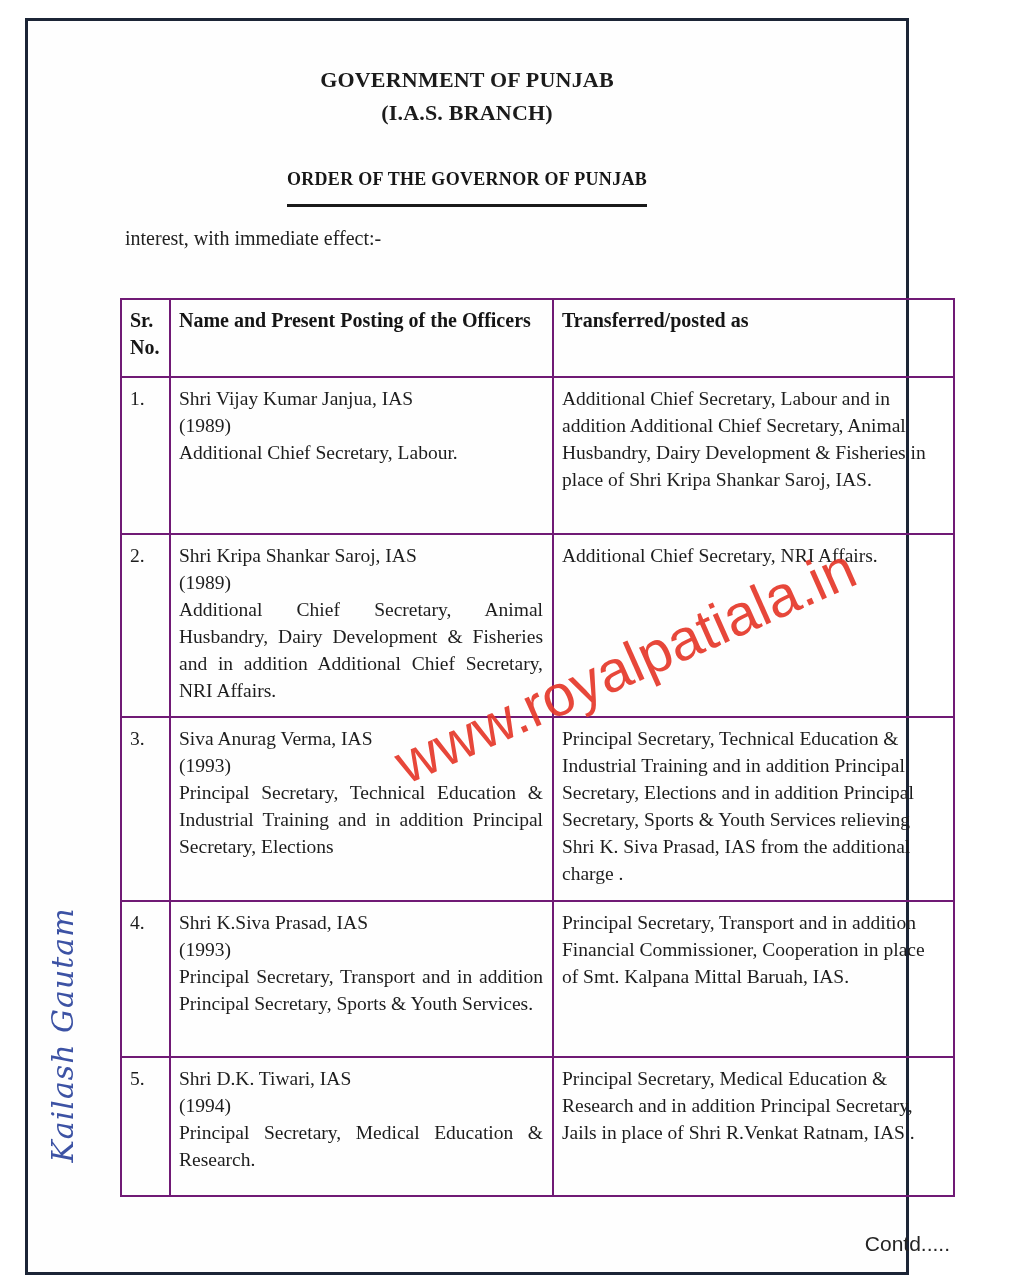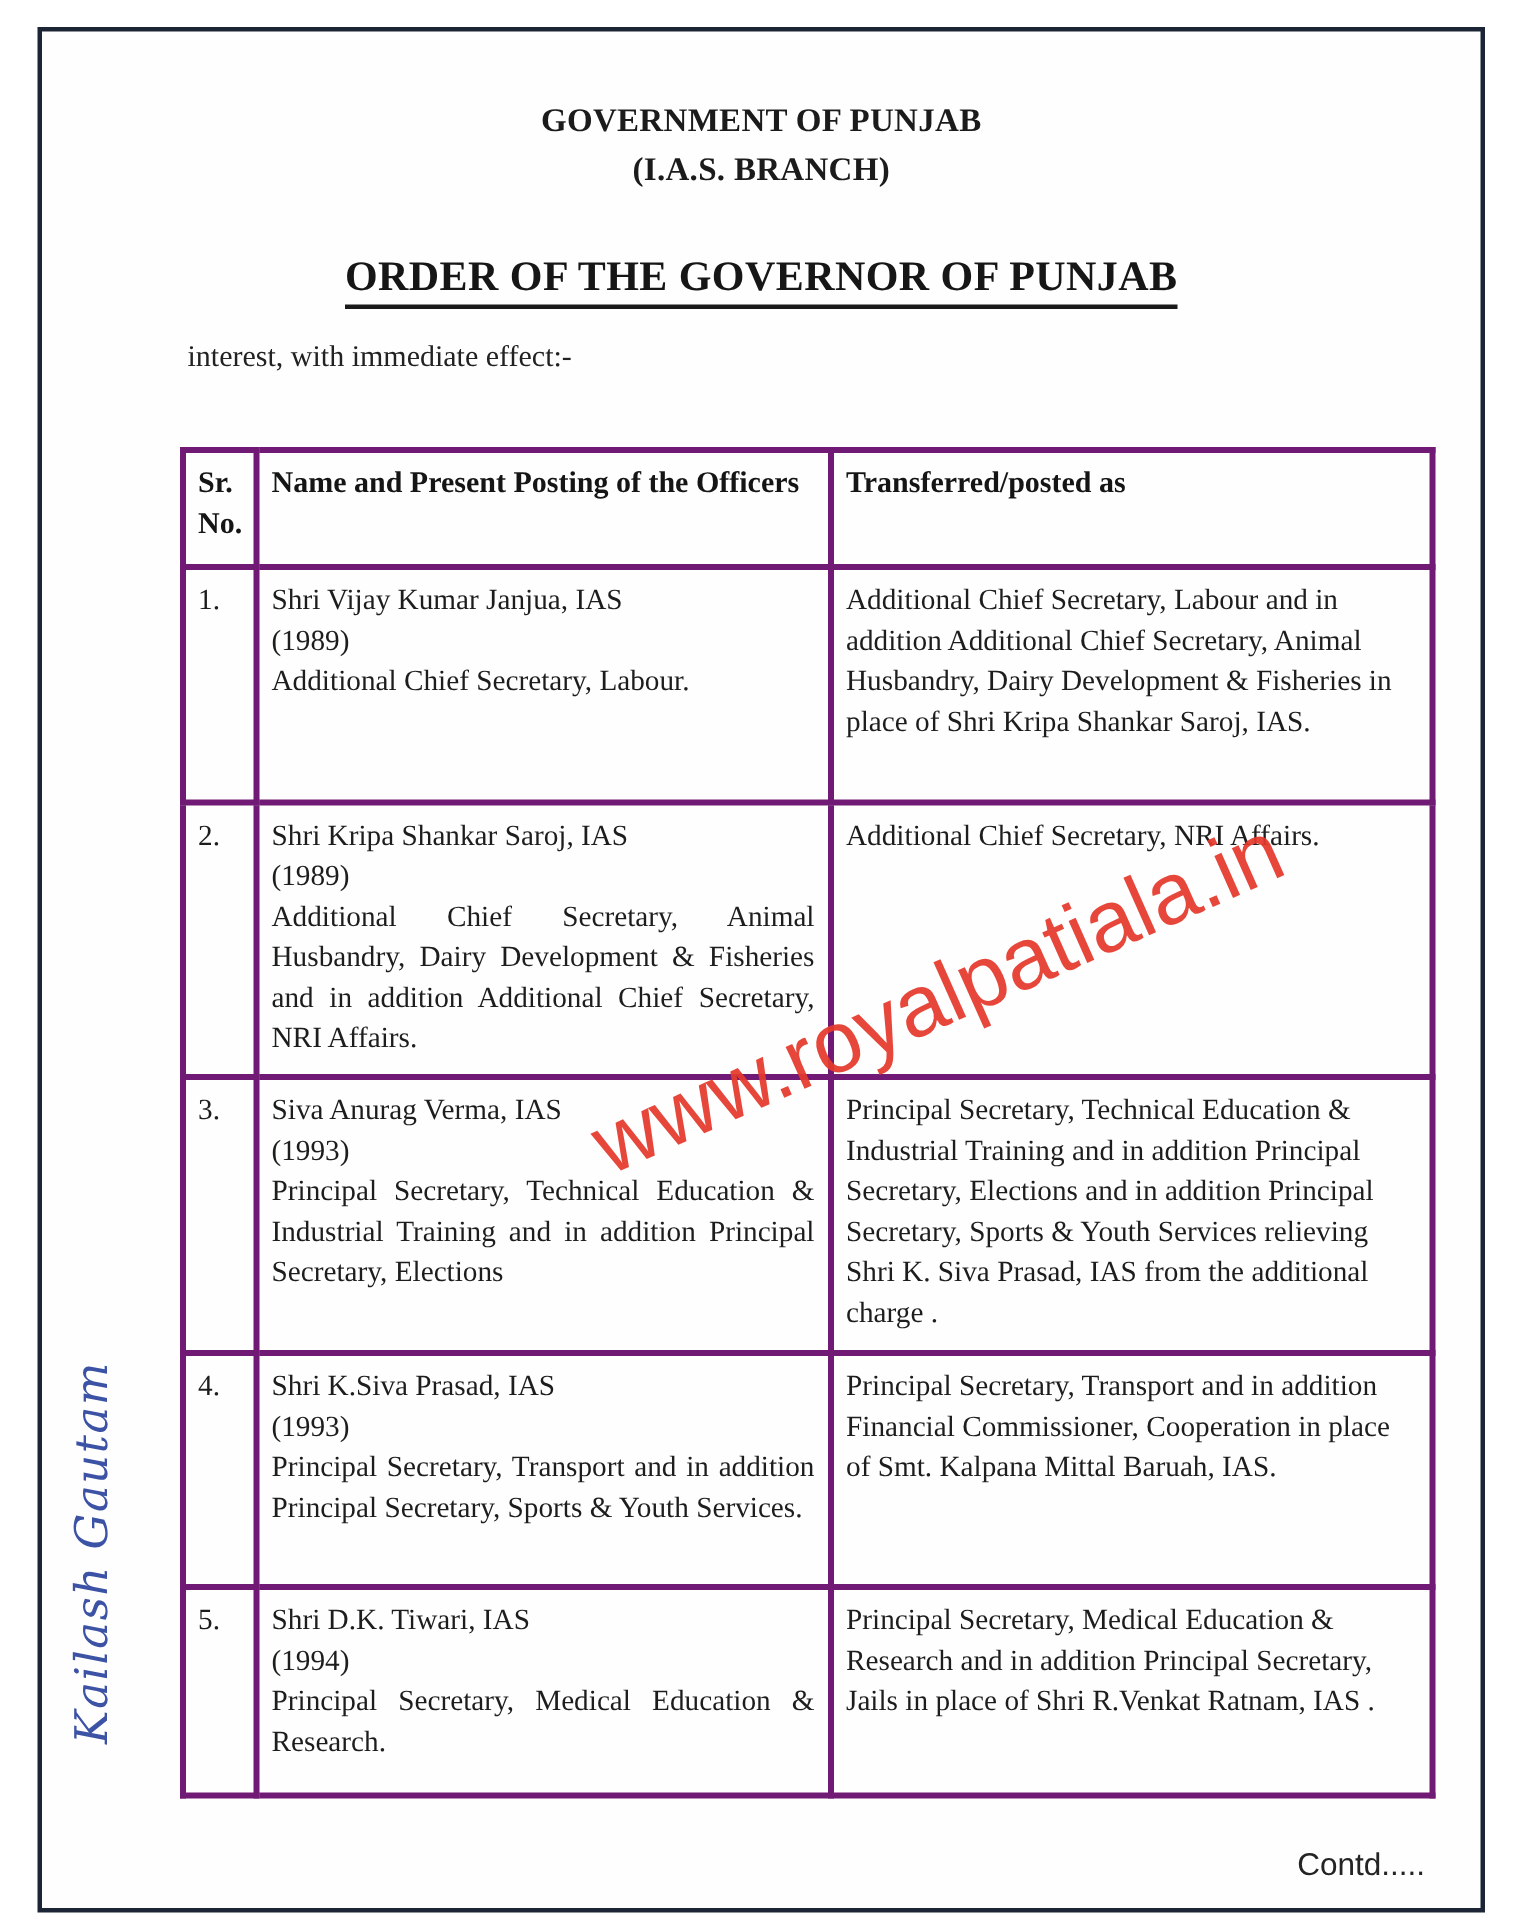--- a/index.html
+++ b/index.html
@@ -7,21 +7,21 @@
   body {
     position: relative;
     font-family: "Liberation Serif", "DejaVu Serif", serif;
     color: #1f1f1f;
     overflow: hidden;
   }
 
   .page-frame {
     position: absolute;
     left: 25px; top: 18px;
-    width: 965px; height: 1257px;
+    width: 884px; height: 1257px;
     border: 3px solid #1c2536;
     background: #fefefe;
   }
 
   .doc-header {
     position: absolute;
     left: 0; top: 42px;
     width: 100%;
     text-align: center;
     font-weight: bold;
@@ -33,25 +33,25 @@
 
   .order-title-wrap {
     position: absolute;
     left: 0; top: 148px;
     width: 100%;
     text-align: center;
   }
   .order-title {
     display: inline-block;
     font-weight: bold;
-    font-size: 28px;
+    font-size: 18px;
     letter-spacing: 0.3px;
     color: #161616;
     border-bottom: 3px solid #1a1a1a;
-    padding-bottom: 2px;
+    padding-bottom: 14px;
   }
 
   .intro {
     position: absolute;
     left: 97px; top: 197px;
     width: 826px;
     font-size: 20px;
     line-height: 40px;
     color: #222;
   }
@@ -67,21 +67,21 @@
     position: absolute;
     left: 92px; top: 277px;
     width: 833px;
     border-collapse: collapse;
     table-layout: fixed;
     font-size: 19.5px;
     line-height: 27px;
     color: #1d1d1d;
   }
   table.postings td, table.postings th {
-    border: 4px solid #701a75;
+    border: 2px solid #701a75;
     vertical-align: top;
     padding: 7px 9px 7px 8px;
     text-align: left;
     font-weight: normal;
   }
   col.c-sr { width: 49px; }
   col.c-name { width: 383px; }
   col.c-trans { width: 401px; }
 
   tr.hdr { height: 78px; }

